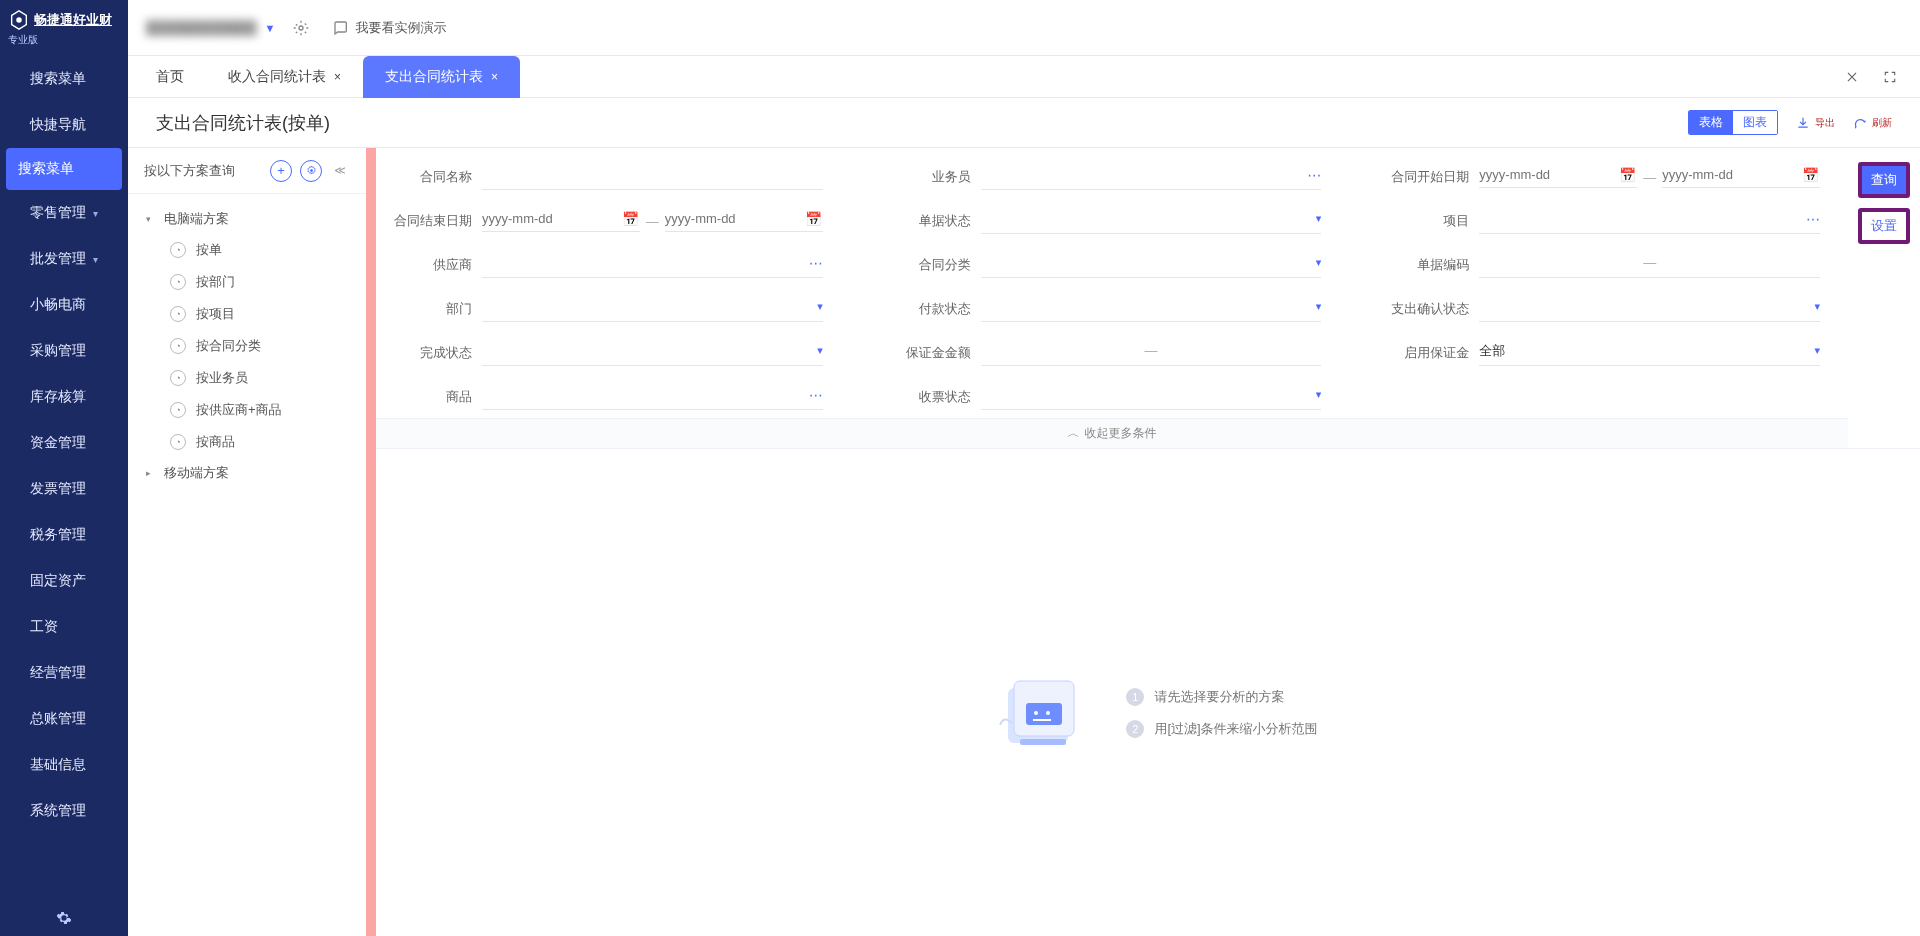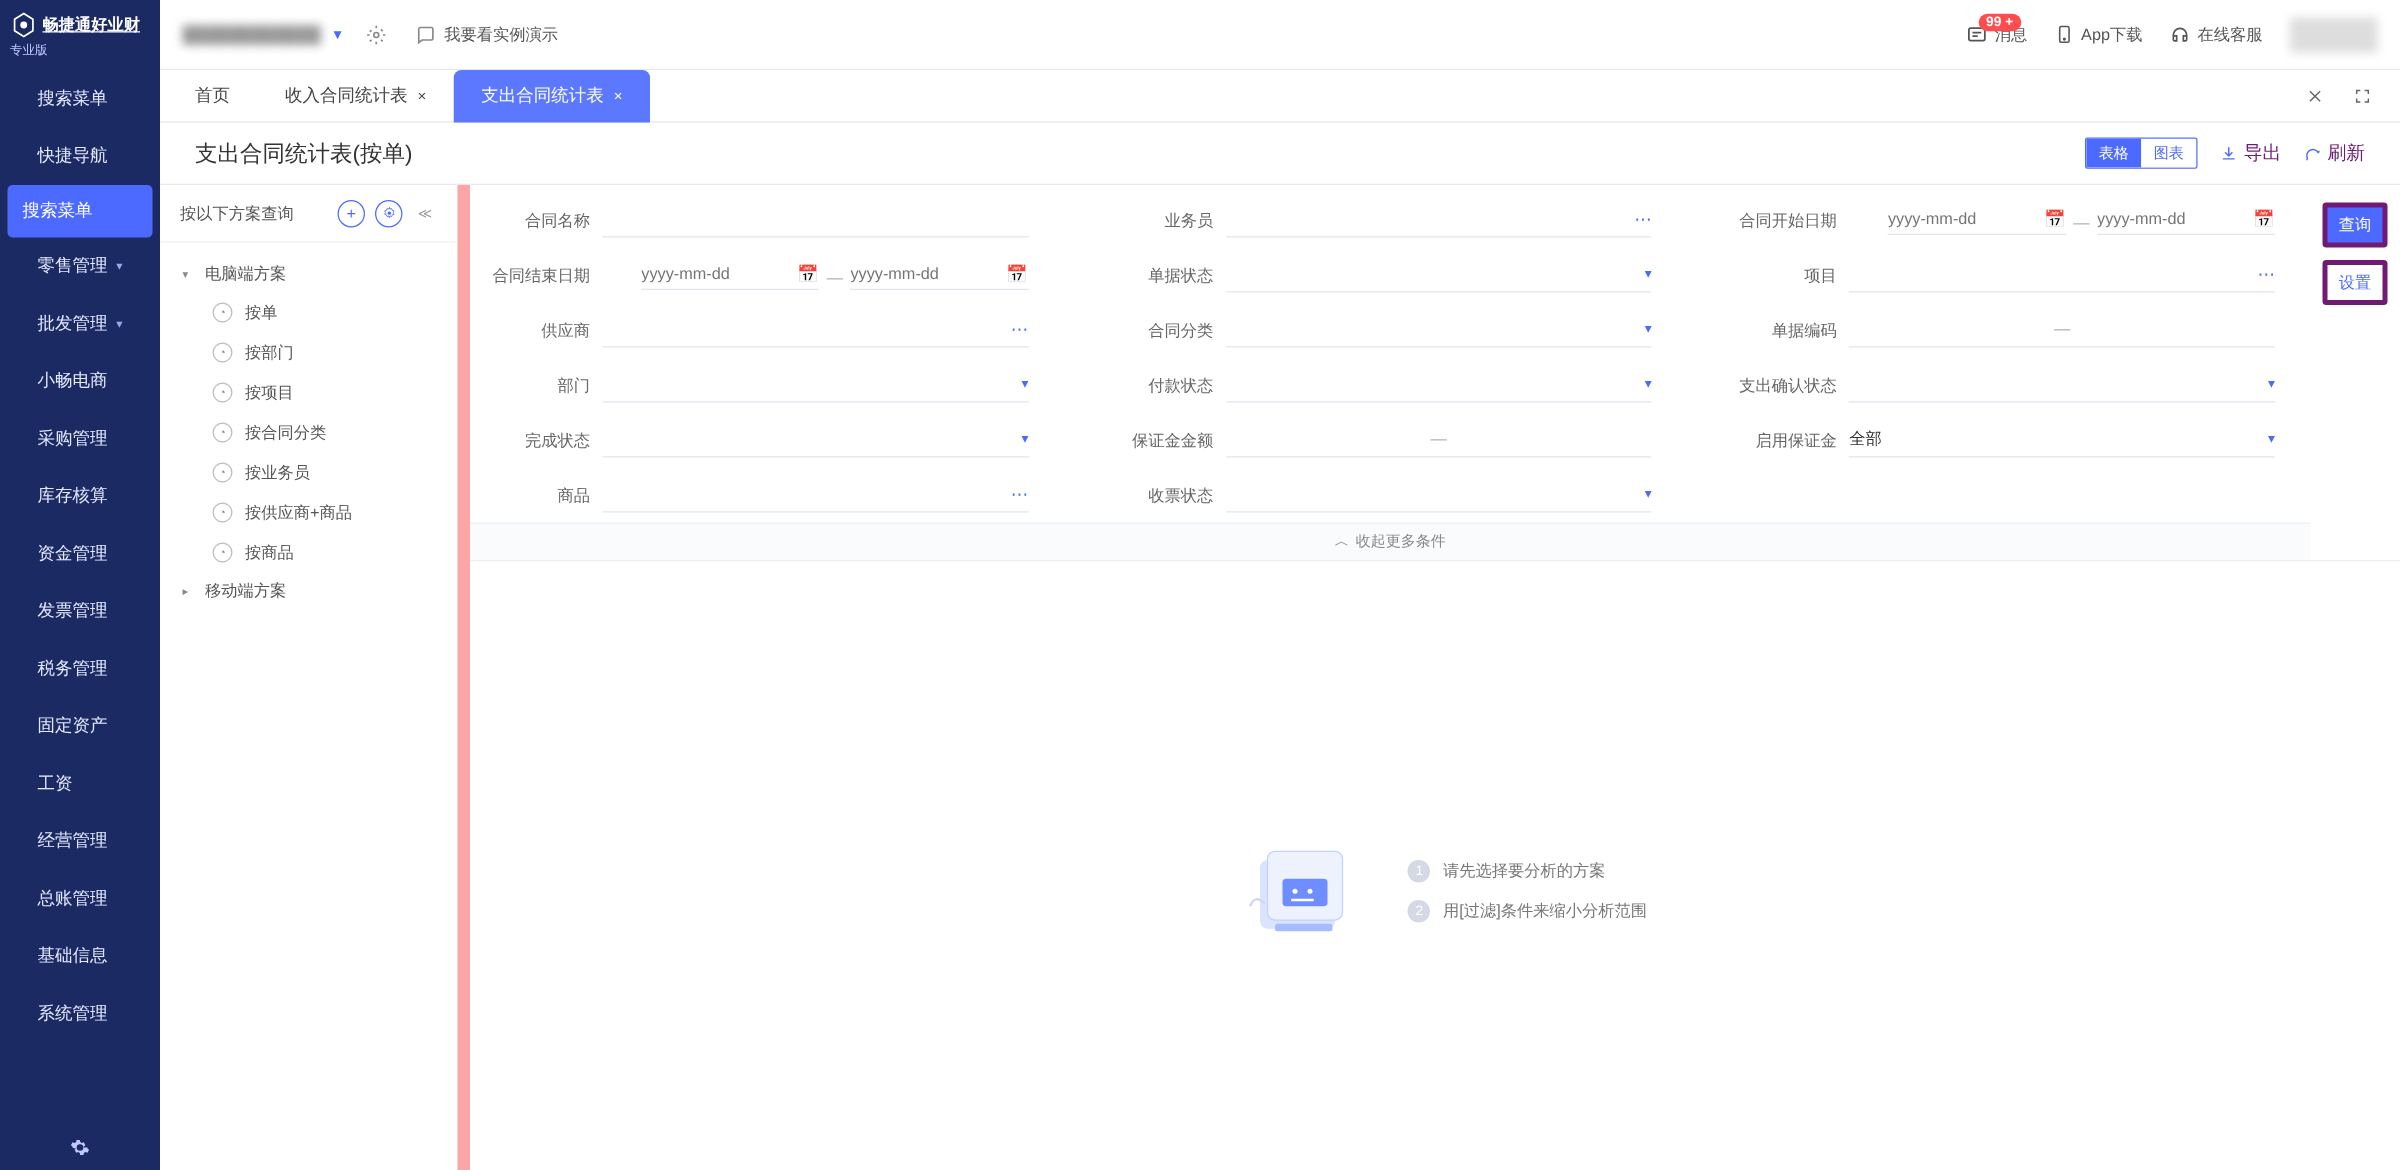--- a/index.html
+++ b/index.html
@@ -43,21 +43,21 @@
 .tabs-actions { margin-left: auto; display: flex; align-items: center; gap: 10px; padding-right: 10px; }
 .tabs-icon { width: 28px; height: 28px; display: flex; align-items: center; justify-content: center; color: #666; border-radius: 4px; cursor: pointer; }
 
 
 .title-row { height: 50px; background: #fff; display: flex; align-items: center; padding: 0 28px; border-bottom: 1px solid #e8eaf0; }
 .page-title { font-size: 18px; color: #333; font-weight: 500; }
 .title-actions { margin-left: auto; display: flex; align-items: center; gap: 18px; }
 .view-toggle { display: flex; border: 1px solid #4c6aff; border-radius: 2px; overflow: hidden; }
 .vt-btn { padding: 3px 10px; font-size: 12px; cursor: pointer; color: #4c6aff; background: #fff; }
 .vt-btn.active { background: #4c6aff; color: #fff; }
-.txt-btn { display: flex; align-items: center; gap: 5px; color: #701a75; cursor: pointer; font-size: 15px; text-align: center; }
+.txt-btn { display: flex; align-items: center; gap: 5px; color: #b91c1c; cursor: pointer; font-size: 10px; text-align: center; }
 
 
 .content-area { flex: 1; display: flex; background: #fff; margin: 0; }
 
 
 .scheme-panel { width: 248px; border-right: 10px solid #fca5a5; display: flex; flex-direction: column; }
 .scheme-head { height: 46px; display: flex; align-items: center; padding: 0 16px; border-bottom: 1px solid #edf0f7; gap: 8px; }
 .scheme-title { font-size: 13px; color: #555; flex: 1; }
 .round-btn { width: 22px; height: 22px; border: 1px solid #4c6aff; border-radius: 50%; display: flex; align-items: center; justify-content: center; color: #4c6aff; font-size: 13px; cursor: pointer; }
 .collapse-btn { width: 20px; height: 20px; display: flex; align-items: center; justify-content: center; color: #999; cursor: pointer; font-size: 11px; }
@@ -67,21 +67,21 @@
 .tree-item { padding: 7px 18px 7px 42px; display: flex; align-items: center; gap: 10px; color: #555; font-size: 13px; cursor: pointer; }
 .tree-icon { width: 16px; height: 16px; border: 1px solid #bbb; border-radius: 50%; display: flex; align-items: center; justify-content: center; font-size: 9px; color: #888; }
 
 
 .filter-panel { flex: 1; display: flex; flex-direction: column; }
 .filter-grid { padding: 16px 28px 8px 8px; display: grid; grid-template-columns: repeat(3, 1fr); column-gap: 60px; row-gap: 18px; }
 .filter-field { display: flex; align-items: center; }
 .fl-label { width: 88px; text-align: right; color: #666; font-size: 13px; margin-right: 10px; flex-shrink: 0; }
 .fl-control { flex: 1; display: flex; align-items: center; border-bottom: 1px solid #e2e5ee; padding-bottom: 4px; min-height: 26px; color: #888; font-size: 13px; }
 .fl-control input { border: none; outline: none; width: 100%; font-size: 13px; color: #333; background: transparent; }
-.date-range-ctrl { display: flex; align-items: center; gap: 6px; flex: 1; margin-left: 31px; }
+.date-range-ctrl { display: flex; align-items: center; gap: 6px; flex: 1; }
 .date-box { flex: 1; display: flex; align-items: center; border-bottom: 1px solid #e2e5ee; padding-bottom: 4px; }
 .date-box input { border: none; outline: none; width: 100%; font-size: 13px; color: #888; background: transparent; }
 .date-icon { color: #4c6aff; font-size: 14px; }
 .range-sep { color: #aaa; }
 .date-tabs { display: flex; gap: 10px; align-items: center; }
 .dt { font-size: 13px; color: #555; cursor: pointer; padding: 2px 8px; }
 .dt.active { background: #4c6aff; color: #fff; border-radius: 10px; }
 .date-display { font-size: 12px; color: #888; margin-top: 2px; }
 .picker-icon { margin-left: auto; color: #4c6aff; font-size: 14px; }
 .dd-icon { margin-left: auto; color: #4c6aff; font-size: 11px; }
@@ -196,44 +196,20 @@
       <svg width="16" height="16" viewBox="0 0 24 24" fill="none" stroke="#888" stroke-width="2">
           <circle cx="12" cy="12" r="3"></circle>
           <path d="M12 1v3m0 16v3m8-11h3M1 12h3m13.7-6.7l2 2M4.3 19.7l2-2m0-11.4l-2 2m15.4 11.4l-2-2"></path>
         </svg>
     </div>
     <div class="demo-link">
       <svg width="16" height="16" viewBox="0 0 24 24" fill="none" stroke="#888" stroke-width="2">
           <path d="M20 16c0 1-1 2-2 2H7l-4 3V5c0-1 1-2 2-2h13c1 0 2 1 2 2z"></path>
         </svg>
       <span>我要看实例演示</span>
-    </div>
-    <div class="top-right">
-      <div class="top-action">
-        <span class="badge">99 +</span>
-        <svg width="17" height="17" viewBox="0 0 24 24" fill="none" stroke="#555" stroke-width="2">
-            <rect x="3" y="5" width="18" height="14" rx="2"></rect>
-            <path d="M7 10h10M7 14h6"></path>
-          </svg>
-        <span>消息</span>
-      </div>
-      <div class="top-action">
-        <svg width="15" height="15" viewBox="0 0 24 24" fill="none" stroke="#555" stroke-width="2">
-            <rect x="6" y="2" width="12" height="20" rx="2"></rect>
-            <circle cx="12" cy="18" r="1" fill="#555"></circle>
-          </svg>
-        <span>App下载</span>
-      </div>
-      <div class="top-action">
-        <svg width="16" height="16" viewBox="0 0 24 24" fill="none" stroke="#555" stroke-width="2">
-            <path d="M4 12a8 8 0 0116 0v5a2 2 0 01-2 2h-2v-6h4M4 12v5a2 2 0 002 2h2v-6H4"></path>
-          </svg>
-        <span>在线客服</span>
-      </div>
-      <div class="avatar-blur"></div>
     </div>
   </div>
 
   <div class="tabs-row" id="tabs">
     <div class="tab">
         <span>首页</span>
       </div>
       <div class="tab">
         <span>收入合同统计表</span>
         <span class="tab-close">×</span>

